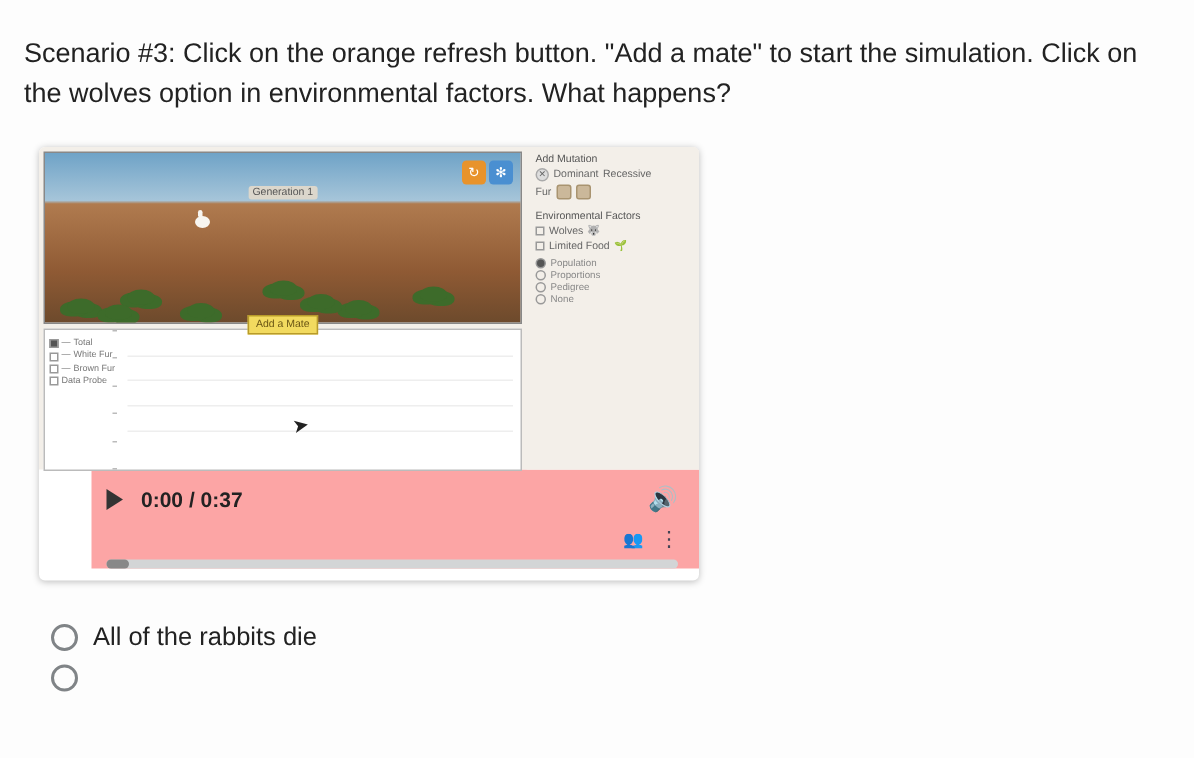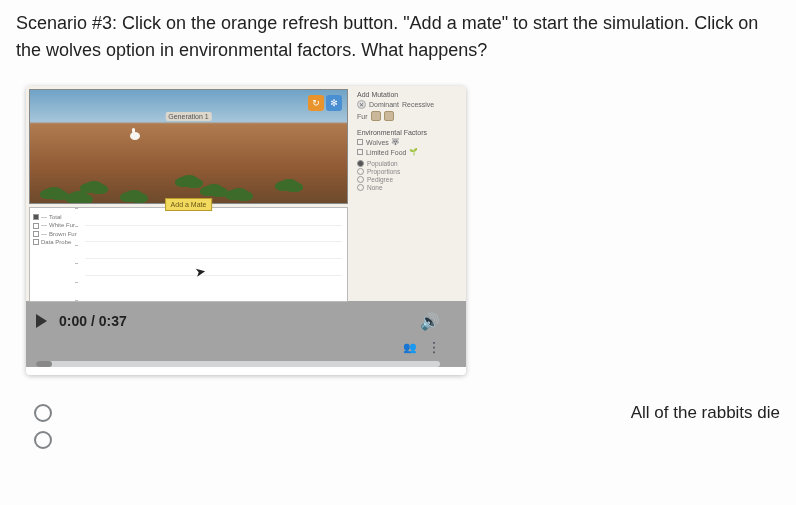--- a/index.html
+++ b/index.html
@@ -8,20 +8,21 @@
     background: #fdfdfd;
     width: 796px;
     height: 505px;
     padding: 10px 16px;
     color: #222;
   }
   .question {
     font-size: 18px;
     line-height: 1.5;
     margin-bottom: 22px;
+    margin-top: 12px;
   }
   .video-wrap {
     width: 440px;
     margin-left: 10px;
     box-shadow: 0 1px 5px rgba(0,0,0,.25);
     border-radius: 4px;
     overflow: hidden;
     background: #fff;
   }
   .sim-area {
@@ -59,33 +60,33 @@
   .sim-right { width:115px; padding:5px 6px; font-size:7px; color:#666; background:#f3efe9; }
   .sr-head { font-size:7px; color:#555; margin-bottom:2px; }
   .sr-row { display:flex; align-items:center; gap:3px; margin-bottom:2px; }
   .rnd { width:9px; height:9px; border-radius:50%; border:1px solid #aaa; background:#ddd; }
   .sq { width:10px; height:10px; border-radius:2px; background:#cbb89a; border:1px solid #a99470; }
   .spacer { height:6px; }
   .sr-sec { margin-top:4px; }
   .radio-row { display:flex; align-items:center; gap:3px; margin:1px 0; font-size:6.5px; color:#888; }
   .rad { width:7px; height:7px; border-radius:50%; border:1px solid #999; }
   .rad.on { background:#555; }
-  .vid-controls { background:#a3a3a3; padding:2px 16px 0 0; }
+  .vid-controls { background:#fca5a5; padding:2px 4px 0 0;margin-left:35px; }
   .ctrl-bar { display:flex; align-items:center; height:36px; padding:0 10px; gap:12px; }
   .play-btn { width:0; height:0; border-left:11px solid #333; border-top:7px solid transparent; border-bottom:7px solid transparent; cursor:pointer; }
   .timecode { font-size:14px; font-weight:bold; color:#222; }
   .flex-sp { flex:1; }
   .sound { font-size:16px; color:#333; }
   .extra { display:flex; align-items:center; gap:10px; padding:0 10px 6px 10px; }
   .ppl { font-size:11px; color:#445; }
   .dots { font-size:14px; color:#445; letter-spacing:-1px; }
   .track { height:6px; background:#d3d5d6; border-radius:3px; margin:0 10px 8px 10px; position:relative; }
   .track:before { content:""; position:absolute; left:0; top:0; bottom:0; width:4%; background:#888; border-radius:3px; }
   .answers { margin-top: 28px; margin-left: 18px; }
-  .ans-row { display:flex; align-items:center; gap:10px; margin-bottom:8px;justify-content:space-between; }
+  .ans-row { display:flex; align-items:center; gap:10px; margin-bottom:8px; }
   .ans-radio { width:18px; height:18px; border:2px solid #808487; border-radius:50%; flex-shrink:0; }
   .ans-text { font-size:17px; color:#222; }
 </style>
 </head>
 <body>
 
 <div class="question">Scenario #3: Click on the orange refresh button. "Add a mate" to start the simulation. Click on the wolves option in environmental factors. What happens?</div>
 
 <div class="video-wrap">
   <div class="sim-area">

